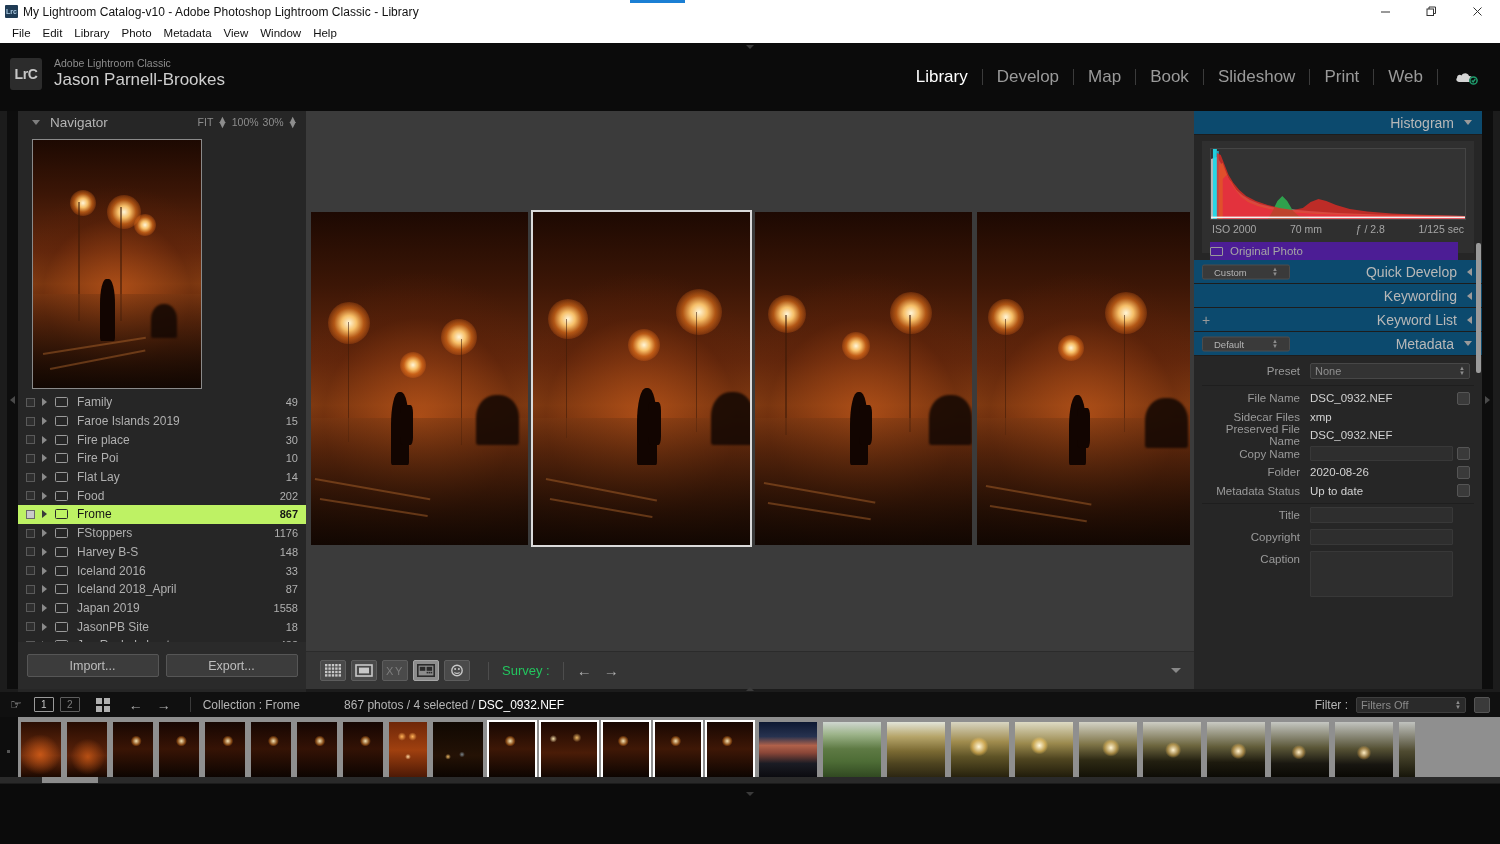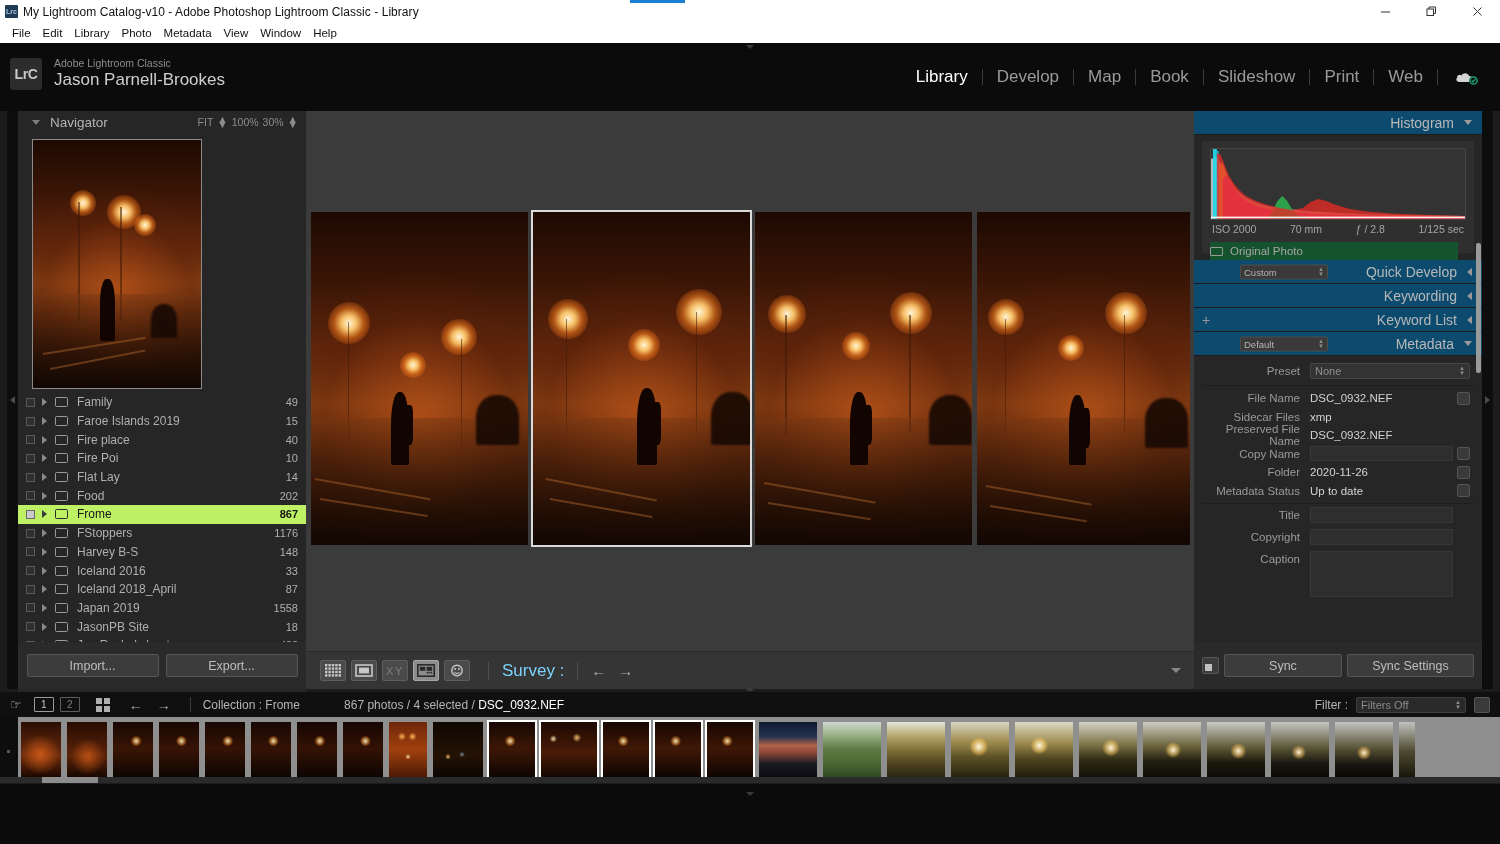--- a/index.html
+++ b/index.html
@@ -203,21 +203,21 @@
     position: absolute; left: 0; bottom: 0; width: 889px; height: 38px;
     background: #353535; display: flex; align-items: center; padding: 0 14px;
     border-top: 1px solid #2b2b2b;
   }
   .vmode {
     width: 26px; height: 21px; background: #4a4a4a; border: 1px solid #5d5d5d;
     border-radius: 2px; margin-right: 5px; display: flex; align-items: center; justify-content: center;
   }
   .vmode.on { background: #8c8c8c; border-color: #a6a6a6; }
   .tb-sep { width: 1px; height: 18px; background: #4d4d4d; margin: 0 13px; }
-  .tb-label { font-size: 17px; color: #7dd3fc; }
+  .tb-label { font-size: 13px; color: #22c55e; }
   .tb-arrows { display: flex; gap: 12px; margin-left: 18px; }
   .tb-arrows .a { font-size: 15px; color: #b0b0b0; line-height: 14px; }
   .toolbar .right-caret {
     margin-left: auto; width: 0; height: 0;
     border-left: 5px solid transparent; border-right: 5px solid transparent;
     border-top: 5px solid #888;
   }
 
   
   .rightpanel {
@@ -239,40 +239,40 @@
     margin-left: 10px; width: 0; height: 0;
     border-top: 4.5px solid transparent; border-bottom: 4.5px solid transparent;
     border-right: 5px solid #9a9a9a;
   }
   .pnl-header .lead {
     position: absolute; left: 8px; top: 50%; transform: translateY(-50%);
     display: flex; align-items: center;
   }
   .minisel {
     width: 88px; height: 15px; background: #3a3a3a; border: 1px solid #4c4c4c;
-    border-radius: 2px; display: flex; align-items: center; padding: 0 3px;
-    font-size: 9.5px; color: #b4b4b4; margin-left: 38px;
+    border-radius: 2px; display: flex; align-items: center; padding: 0 11px;
+    font-size: 9.5px; color: #b4b4b4;
   }
   .minisel .st { margin-left: auto; }
   .plus-ico { font-size: 14px; color: #9a9a9a; line-height: 12px; }
 
   .histo-box {
     margin: 6px 8px 0 8px; height: 112px; background: #2f2f2f; padding: 7px 8px 0 8px;
   }
   .histo-canvas {
     position: relative; width: 100%; height: 72px; background: #333333;
     border: 1px solid #454545; overflow: hidden;
   }
   .histo-info {
     display: flex; justify-content: space-between; padding: 3px 2px 0 2px;
     font-size: 10.5px; color: #a5a5a5;
   }
   .orig-photo {
     display: flex; align-items: center; margin: 4px 8px 0 8px; height: 18px;
-    font-size: 11.5px; color: #a5a5a5; background: #14532d;
+    font-size: 11.5px; color: #a5a5a5; background: #4c1d95;
   }
   .orig-ico {
     width: 13px; height: 9px; border: 1.3px solid #9a9a9a; border-radius: 1px; margin-right: 7px;
   }
   .meta-row {
     display: flex; align-items: center; height: 18.5px; padding: 0 12px 0 8px;
     font-size: 11.5px;
   }
   .meta-row .lbl {
     width: 108px; text-align: right; color: #9a9a9a; padding-right: 10px; flex: 0 0 auto;
@@ -501,21 +501,21 @@
             <span class="fr-tri"></span>
             <span class="fr-icon"></span>
             <span class="fr-name">Faroe Islands 2019</span>
             <span class="fr-count">15</span>
           </div>
           <div class="folder-row">
             <span class="fr-check"></span>
             <span class="fr-tri"></span>
             <span class="fr-icon"></span>
             <span class="fr-name">Fire place</span>
-            <span class="fr-count">40</span>
+            <span class="fr-count">30</span>
           </div>
           <div class="folder-row">
             <span class="fr-check"></span>
             <span class="fr-tri"></span>
             <span class="fr-icon"></span>
             <span class="fr-name">Fire Poi</span>
             <span class="fr-count">10</span>
           </div>
           <div class="folder-row">
             <span class="fr-check"></span>
@@ -837,21 +837,21 @@
             <span class="lbl">Preserved File Name</span>
             <span class="val">DSC_0932.NEF</span>
           </div>
           <div class="meta-row">
             <span class="lbl">Copy Name</span>
             <span class="meta-input"></span>
             <span class="btn-ico"></span>
           </div>
           <div class="meta-row">
             <span class="lbl">Folder</span>
-            <span class="val">2020-11-26</span>
+            <span class="val">2020-08-26</span>
             <span class="btn-ico"></span>
           </div>
           <div class="meta-row">
             <span class="lbl">Metadata Status</span>
             <span class="val">Up to date</span>
             <span class="btn-ico"></span>
           </div>
         </div>
       <div class="meta-div"></div>
       <div id="meta-text-rows">
@@ -868,27 +868,20 @@
           <div class="meta-row" style="align-items: flex-start; height: 52px;">
             <span class="lbl" style="line-height:16px;">Caption</span>
             <span class="meta-input" style="height:46px;"></span>
             <span style="width:17px;flex:0 0 auto;"></span>
           </div>
         </div>
     </div>
 
     <div class="rp-scroll"></div>
 
-    <div class="rp-buttons">
-      <div class="sync-sq">
-          <i></i>
-        </div>
-      <div class="rp-btn" style="width:119px;">Sync</div>
-      <div class="rp-btn" style="width:128px;">Sync Settings</div>
-    </div>
   </div>
 
   <div class="fs-bar">
     <div class="grip-tri"></div>
     <div class="fs-ico">☞</div>
     <div class="scr-btn">1</div>
     <div class="scr-btn off">2</div>
     <div class="grid4">
         <i></i>
         <i></i>

